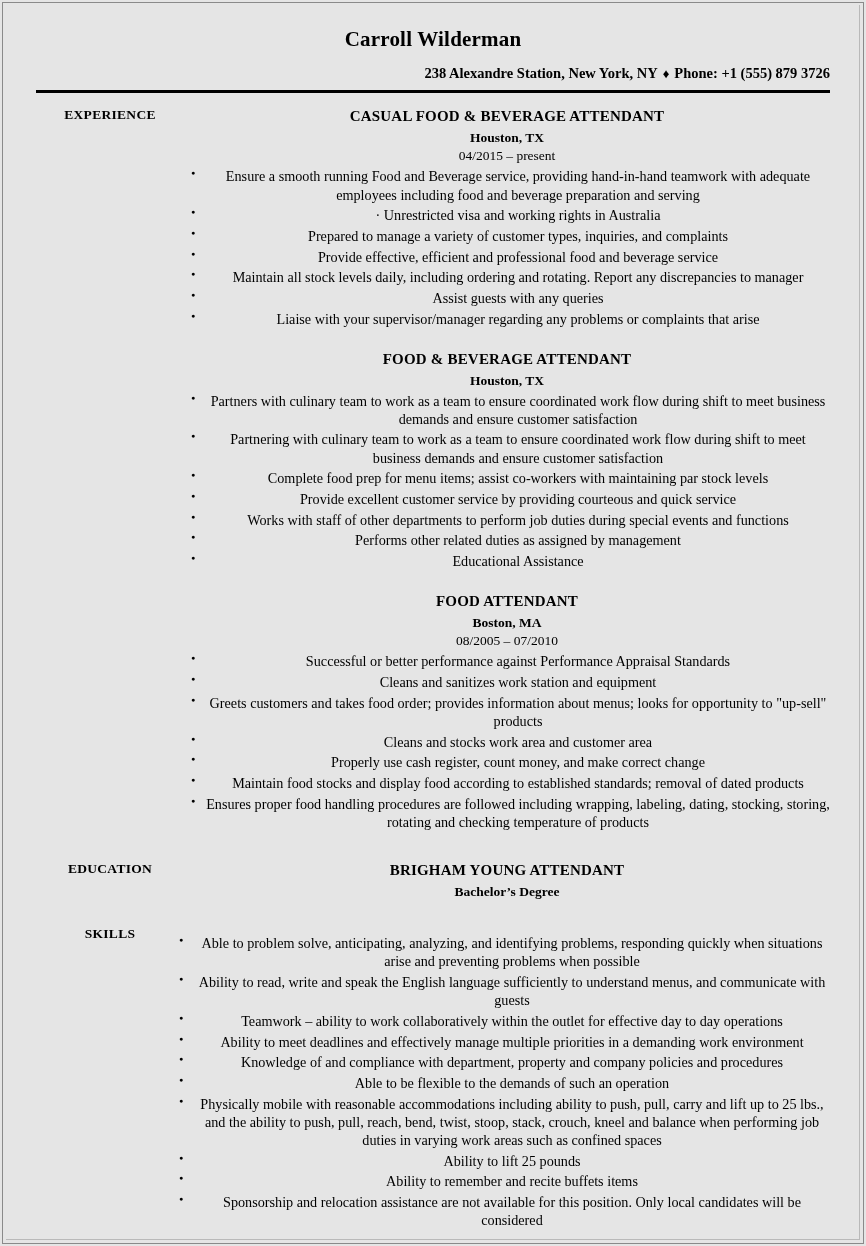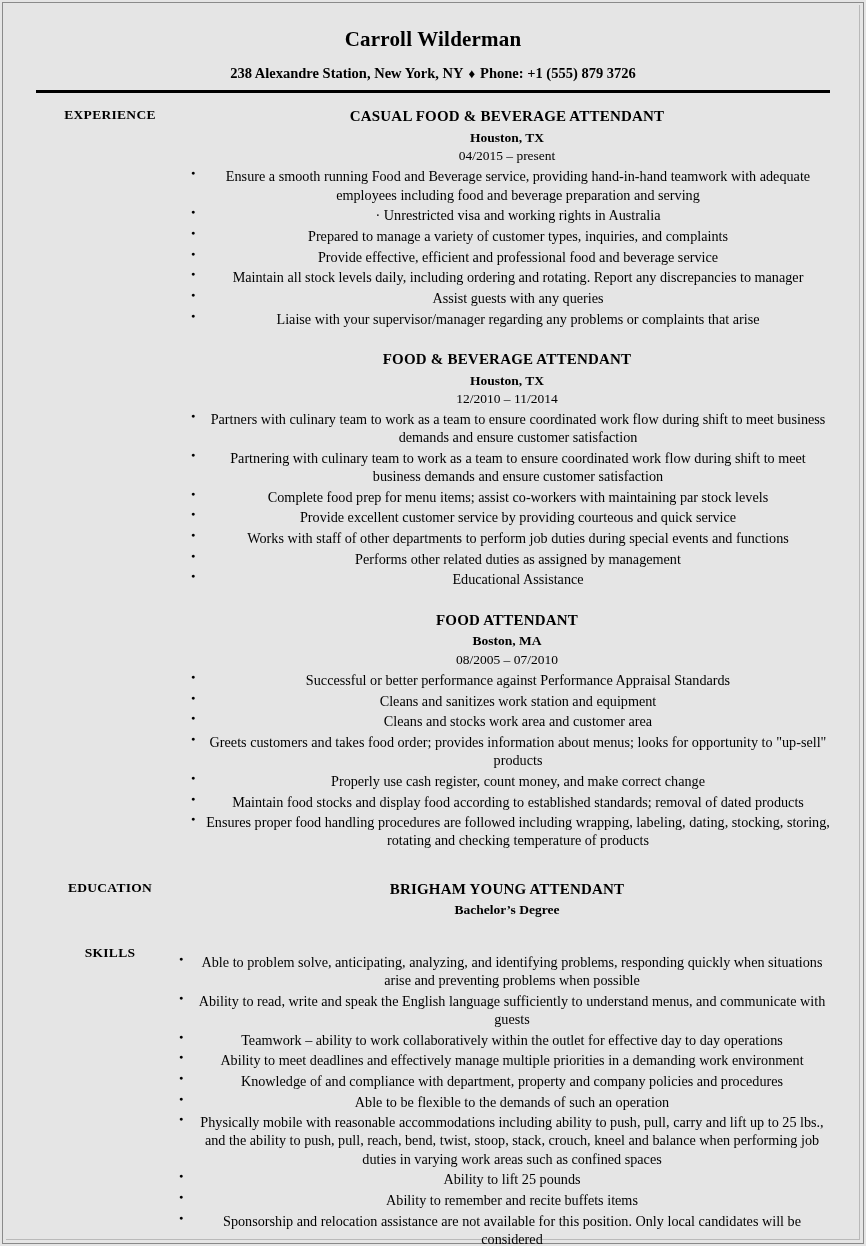--- a/index.html
+++ b/index.html
@@ -53,21 +53,21 @@
   
   .name {
     text-align: center;
     font-weight: bold;
     font-size: 21px;
     letter-spacing: 0.2px;
     margin: 20px 0 0 0;
     line-height: 1.1;
   }
   .contact {
-    text-align: center;
+    text-align: right;
     font-weight: bold;
     font-size: 14.5px;
     margin: 15px 0 0 0;
     line-height: 1.1;
   }
   .contact .sep {
     margin: 0 5px;
     font-size: 13px;
   }
   .rule {
@@ -187,43 +187,42 @@
             <li>Assist guests with any queries</li>
             <li>Liaise with your supervisor/manager regarding any problems or complaints that arise</li>
           </ul>
         </div>
 
         <div class="gap-job"></div>
 
         <div class="job">
           <div class="job-title">FOOD &amp; BEVERAGE ATTENDANT</div>
           <div class="job-location">Houston, TX</div>
-          <div class="job-dates">12/2010 – 11/2014</div>
           <ul class="bullets">
             <li>Partners with culinary team to work as a team to ensure coordinated work flow during shift to meet business demands and ensure customer satisfaction</li>
             <li>Partnering with culinary team to work as a team to ensure coordinated work flow during shift to meet business demands and ensure customer satisfaction</li>
             <li>Complete food prep for menu items; assist co-workers with maintaining par stock levels</li>
             <li>Provide excellent customer service by providing courteous and quick service</li>
             <li>Works with staff of other departments to perform job duties during special events and functions</li>
             <li>Performs other related duties as assigned by management</li>
             <li>Educational Assistance</li>
           </ul>
         </div>
 
         <div class="gap-job"></div>
 
         <div class="job">
           <div class="job-title">FOOD ATTENDANT</div>
           <div class="job-location">Boston, MA</div>
           <div class="job-dates">08/2005 – 07/2010</div>
           <ul class="bullets">
             <li>Successful or better performance against Performance Appraisal Standards</li>
             <li>Cleans and sanitizes work station and equipment</li>
+            <li>Greets customers and takes food order; provides information about menus; looks for opportunity to "up-sell" products</li>
             <li>Cleans and stocks work area and customer area</li>
-            <li>Greets customers and takes food order; provides information about menus; looks for opportunity to "up-sell" products</li>
             <li>Properly use cash register, count money, and make correct change</li>
             <li>Maintain food stocks and display food according to established standards; removal of dated products</li>
             <li>Ensures proper food handling procedures are followed including wrapping, labeling, dating, stocking, storing, rotating and checking temperature of products</li>
           </ul>
         </div>
 
       </div>
     </div>
 
     <div class="gap-section"></div>

